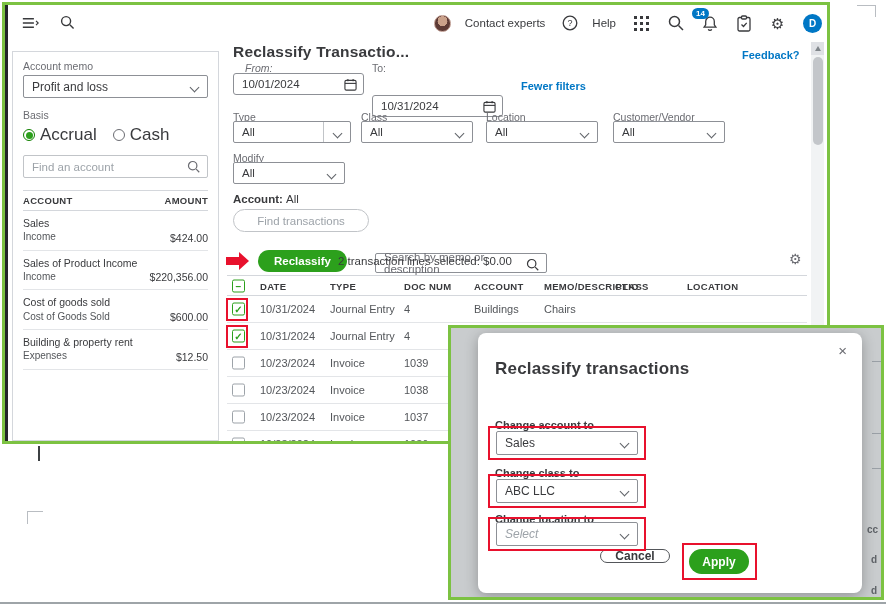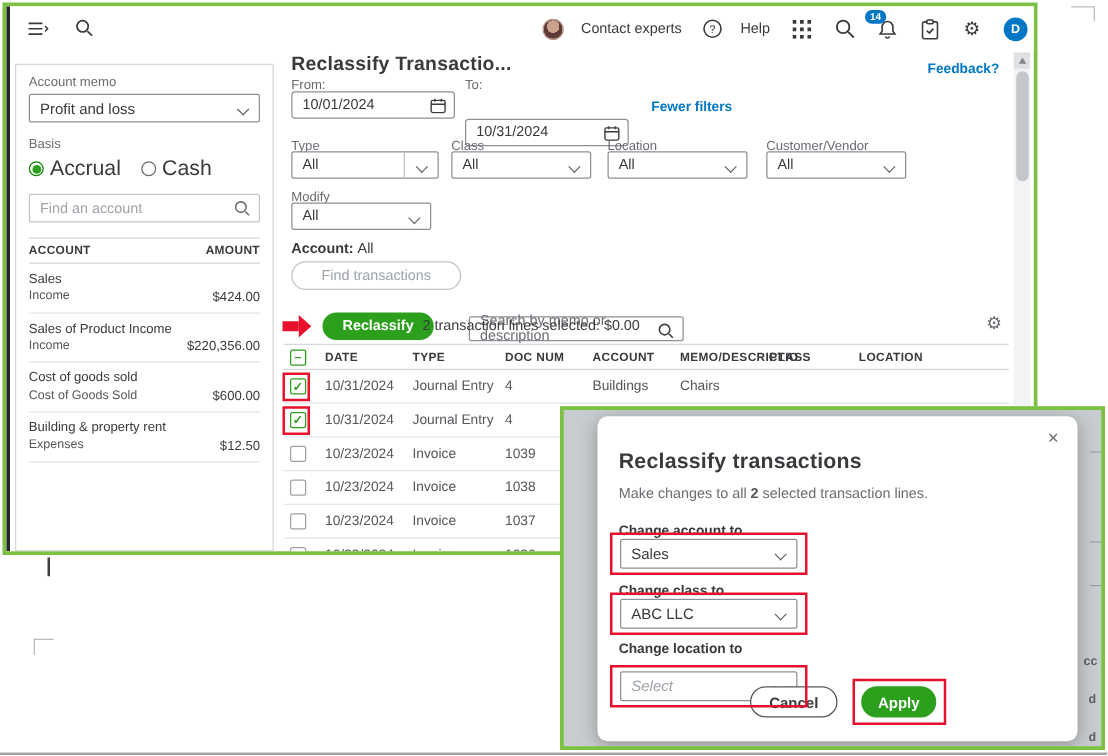--- a/index.html
+++ b/index.html
@@ -87,21 +87,21 @@
   
   .modal-card { position:absolute; left:27px; top:5px; width:384px; height:260px; background:#fff; border-radius:8px; box-shadow:0 3px 14px rgba(0,0,0,.28); }
   .close-x { position:absolute; right:15px; top:10px; font-size:15px; color:#6b6c72; cursor:pointer; line-height:1; }
   .m-title { position:absolute; left:17px; top:26px; font-size:17px; font-weight:bold; color:#393a3d; letter-spacing:.2px; }
   .m-sub { position:absolute; left:17px; top:56px; font-size:11.5px; color:#6b6c72; }
   .m-sub b { color:#53565a; }
   .fld-lbl { position:absolute; left:17px; font-size:11px; font-weight:bold; color:#393a3d; }
   .fld-sel { position:absolute; left:18px; width:142px; }
   .fld-sel .select { height:24px; font-size:12px; }
   .placeholder { color:#9da3a9; font-style:italic; }
-  .m-btn-cancel { position:absolute; left:122px; top:216px; width:70px; height:25px; border:1.6px solid #53565a; border-radius:13px; background:#fff; display:flex; align-items:center; justify-content:center; font-size:12px; font-weight:bold; color:#393a3d; cursor:pointer; }
+  .m-btn-cancel { position:absolute; left:122px; top:216px; width:70px; height:14px; border:1.6px solid #53565a; border-radius:13px; background:#fff; display:flex; align-items:center; justify-content:center; font-size:12px; font-weight:bold; color:#393a3d; cursor:pointer; }
   .m-btn-apply { position:absolute; left:211px; top:216px; width:60px; height:25px; border-radius:13px; background:#2ca01c; display:flex; align-items:center; justify-content:center; font-size:12px; font-weight:bold; color:#fff; cursor:pointer; }
   .bg-frag { position:absolute; font-size:10px; font-weight:bold; color:#5f6368; }
   .bg-line { position:absolute; height:1px; background:#9aa0a6; width:9px; right:0; }
 
   
   .mark-tr { position:absolute; left:857px; top:5px; width:19px; height:12px; border-top:1.5px solid #b9bdc2; border-right:1.5px solid #b9bdc2; }
   .mark-tick { position:absolute; left:38px; top:446px; width:2px; height:15px; background:#3c4043; }
   .mark-bl { position:absolute; left:27px; top:511px; width:16px; height:13px; border-top:1.5px solid #b9bdc2; border-left:1.5px solid #b9bdc2; }
   .bottom-line { position:absolute; left:0; top:602px; width:886px; height:2px; background:#9ea4a8; }
 </style>
@@ -239,21 +239,21 @@
               <div class="acct-type">Expenses</div>
             </div>
             <div class="acct-amt">$12.50</div>
           </div>
         </div>
     </aside>
 
     <div class="abs page-title" style="left:228px; top:38px;">Reclassify Transactio...</div>
     <div class="abs link" style="left:737px; top:44px;">Feedback?</div>
 
-    <div class="abs lbl" style="left:228px; top:57px;">From:</div>
+    <div class="abs lbl" style="left:240px; top:57px;font-style:italic;">From:</div>
     <div class="abs inp" style="left:228px; top:68px; width:131px;">
       <span>10/01/2024</span>
       <span class="cal">
         <svg width="13" height="13" viewBox="0 0 14 14">
             <rect x="1" y="2.5" width="12" height="10.5" rx="1.5" fill="none" stroke="#393a3d" stroke-width="1.2"></rect>
             <path d="M1 5.8h12" stroke="#393a3d" stroke-width="1.2"></path>
             <path d="M4.2 1v2.6M9.8 1v2.6" stroke="#393a3d" stroke-width="1.2"></path>
           </svg>
       </span>
     </div>
@@ -415,42 +415,39 @@
     <span class="bg-line" style="top:33px;"></span>
     <span class="bg-line" style="top:105px;"></span>
     <span class="bg-line" style="top:140px;"></span>
     <span class="bg-frag" style="right:3px; top:196px;">cc</span>
     <span class="bg-frag" style="right:4px; top:226px;">d</span>
     <span class="bg-frag" style="right:4px; top:257px;">d</span>
 
     <div class="modal-card">
       <span class="close-x">×</span>
       <div class="m-title">Reclassify transactions</div>
-      <div class="m-sub">
-        <span>Make changes to all </span><b>2</b><span> selected transaction lines.</span>
-      </div>
 
       <div class="fld-lbl" style="top:86px;">Change account to</div>
       <div class="fld-sel" style="top:98px;">
         <div class="select">
             <span>Sales</span>
           </div>
         <span class="red-ring" style="inset:-5px -8px;"></span>
       </div>
 
       <div class="fld-lbl" style="top:134px;">Change class to</div>
       <div class="fld-sel" style="top:146px;">
         <div class="select">
             <span>ABC LLC</span>
           </div>
         <span class="red-ring" style="inset:-5px -8px;"></span>
       </div>
 
       <div class="fld-lbl" style="top:180px;">Change location to</div>
-      <div class="fld-sel" style="top:204px;text-align:center;">
+      <div class="fld-sel" style="top:189px;text-align:center;">
         <div class="select">
             <span class="placeholder">Select</span>
           </div>
         <span class="red-ring" style="inset:-5px -8px;"></span>
       </div>
 
       <div class="m-btn-cancel">Cancel</div>
       <div class="m-btn-apply">Apply</div>
       <span class="red-ring" style="left:204px; top:210px; width:75px; height:37px;"></span>
     </div>

